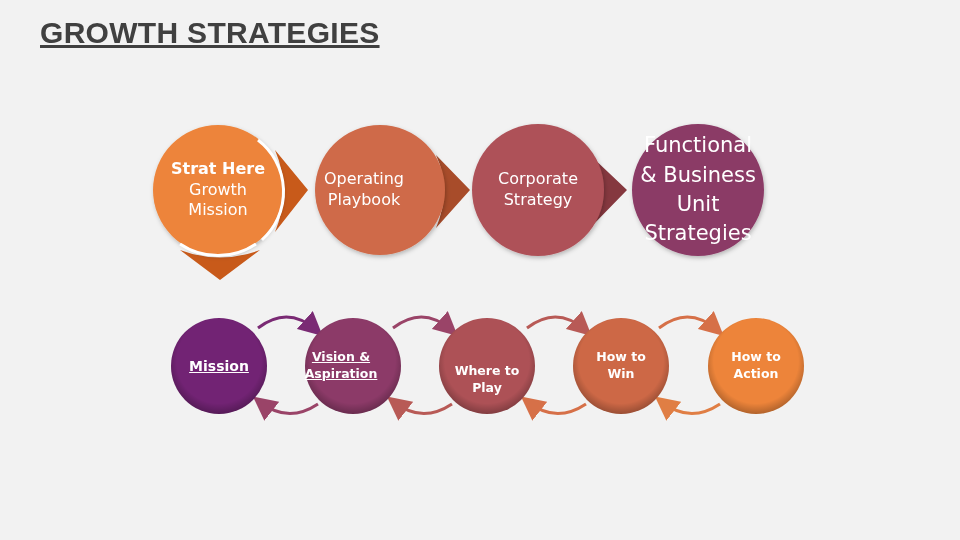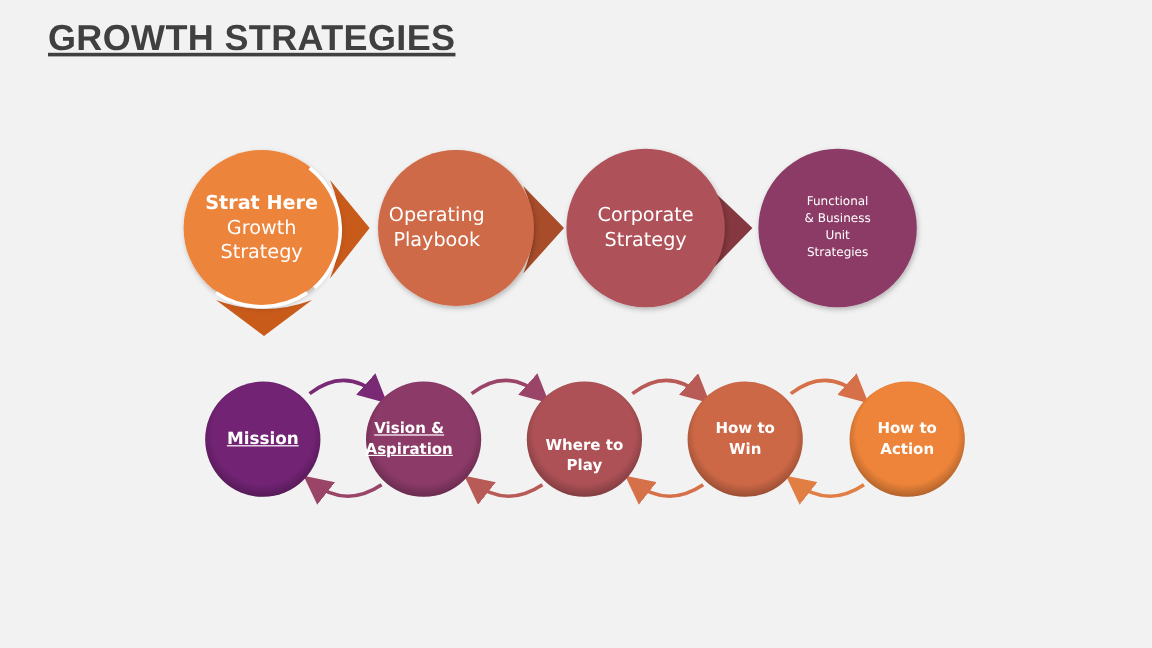--- a/index.html
+++ b/index.html
@@ -104,27 +104,27 @@
     <circle cx="487" cy="366" r="48" fill="url(#shade)"></circle>
     <circle cx="621" cy="366" r="48" fill="#cd6846"></circle>
     <circle cx="621" cy="366" r="48" fill="url(#shade)"></circle>
     <circle cx="756" cy="366" r="48" fill="#ed843a"></circle>
     <circle cx="756" cy="366" r="48" fill="url(#shade)"></circle>
   </g>
 </svg>
 
 <div class="circle-label big" style="left:158px; top:130px; width:120px; height:120px; white-space:pre-line;">
   <div><span class="bold">Strat Here</span><span>Growth
-Strategy</span></div>
+Mission</span></div>
 </div>
 <div class="circle-label big" style="left:304px; top:130px; width:120px; height:120px; white-space:pre-line;">Operating
 Playbook</div>
 <div class="circle-label big" style="left:478px; top:130px; width:120px; height:120px; white-space:pre-line;">Corporate
 Strategy</div>
-<div class="circle-label" style="left:638px; top:128px; width:120px; height:124px; white-space:pre-line; font-size:10px; line-height:1.4;">Functional
+<div class="circle-label" style="left:638px; top:128px; width:120px; height:124px; white-space:pre-line; font-size:21px; line-height:1.4;">Functional
 &amp; Business
 Unit
 Strategies</div>
 
 <div class="circle-label small" style="left:179px; top:326px; width:80px; height:80px; white-space:pre-line; font-size:14px;text-decoration:underline;">Mission</div>
 <div class="circle-label small" style="left:301px; top:326px; width:80px; height:80px; white-space:pre-line;text-decoration:underline;">Vision &amp;
 Aspiration</div>
 <div class="circle-label small" style="left:447px; top:340px; width:80px; height:80px; white-space:pre-line;">Where to
 Play</div>
 <div class="circle-label small" style="left:581px; top:326px; width:80px; height:80px; white-space:pre-line;">How to

